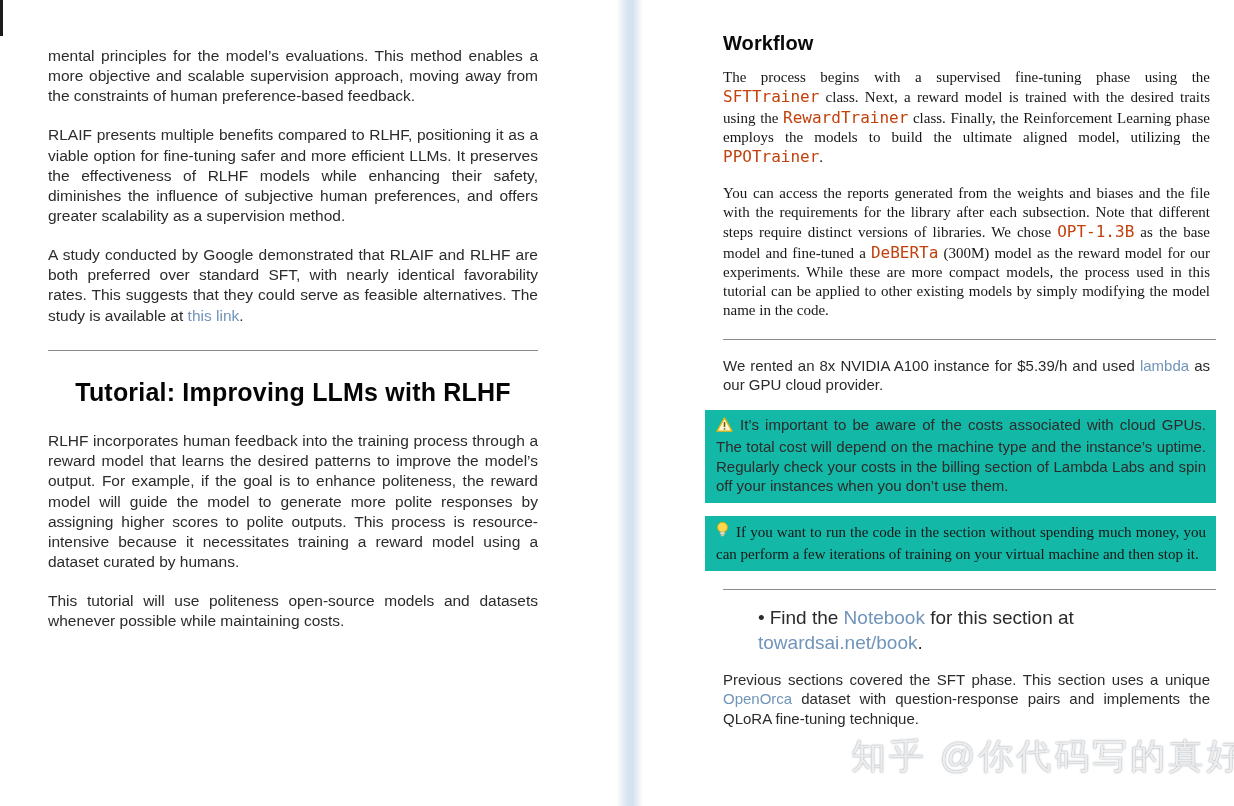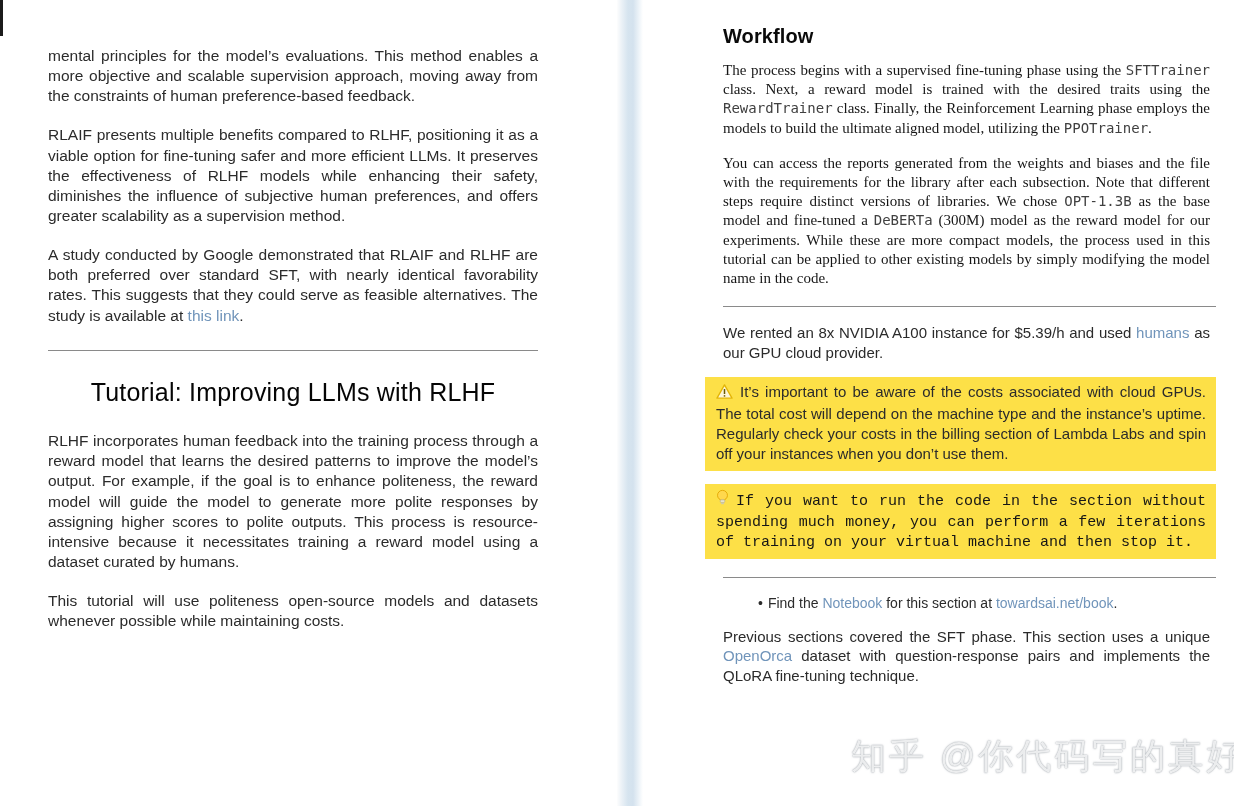--- a/index.html
+++ b/index.html
@@ -11,46 +11,46 @@
 
   .page { position: absolute; top: 0; height: 806px; background: #fff; }
   .page-left { left: 0; width: 617px; }
   .gutter {
     position: absolute; left: 617px; top: 0; width: 26px; height: 806px; z-index: 2;
     background: linear-gradient(90deg, #fdfdfd 0%, #e9f0f6 20%, #d6e4ef 42%, #d4e2ee 62%, #eef4f9 85%, #ffffff 100%);
   }
   .page-right { left: 643px; width: 591px; }
 
   .col-left { box-sizing: border-box; padding: 46px 0 0 48px; width: 538px; }
-  .col-right { box-sizing: border-box; padding: 25px 0 0 80px; width: 571px; }
+  .col-right { box-sizing: border-box; padding: 32px 0 0 80px; width: 571px; }
 
   
   .lp { width: 490px; font-size: 15.5px; line-height: 1.3; color: #2b2b2b;
         text-align: justify; margin: 0 0 19px 0; }
   .rule-l { border: none; border-top: 1px solid #8a8a8a; width: 490px; margin: 24px 0 0 0; }
   .chapter-title { width: 490px; margin: 26px 0 24px 0; font-size: 25px; line-height: 1.22;
-        font-weight: normal; color: #050505; text-align: center; letter-spacing: 0.2px; }
+        font-weight: bold; color: #050505; text-align: center; letter-spacing: 0.2px; }
 
   
   .rp-serif { width: 487px; font-family: "Liberation Serif", serif; font-size: 15px; line-height: 1.28;
         color: #161616; text-align: justify; margin: 0 0 16px 0; }
   .rp-sans { width: 487px; font-size: 15px; line-height: 1.3; color: #2b2b2b;
         text-align: justify; margin: 0 0 15px 0; }
   .h2 { font-size: 20px; font-weight: bold; color: #0a0a0a; margin: 0 0 13px 0; letter-spacing: 0.1px; }
   .rule-r { border: none; border-top: 1px solid #8a8a8a; width: 493px; margin: 18px 0 16px 0; }
 
-  .mono { font-family: "DejaVu Sans Mono", monospace; font-size: 14px; color: #404040; }
+  .mono { font-family: "DejaVu Sans Mono", monospace; font-size: 16px; color: #c2410c; }
 
   .note { box-sizing: border-box; width: 511px; margin: 4px 0 13px -18px; padding: 5px 10px 7px 11px;
-        background: #fde047; text-align: justify; }
+        background: #14b8a6; text-align: justify; }
   .note.sans { font-family: "Liberation Sans", sans-serif; font-size: 15px; line-height: 1.33; color: #2b2b2b; }
-  .note.serif { font-family: Liberation Mono, monospace; font-size: 15px; line-height: 1.3; color: #161616; }
+  .note.serif { font-family: Liberation Serif, serif; font-size: 15px; line-height: 1.3; color: #161616; }
   .note-icon { display: inline-block; vertical-align: -2px; margin-right: 7px; }
 
-  .bullet-line { width: 450px; margin: 0 0 14px 35px; font-size: 14px; line-height: 1.3; color: #2b2b2b; }
+  .bullet-line { width: 450px; margin: 0 0 14px 35px; font-size: 19px; line-height: 1.3; color: #2b2b2b; }
   .bullet-marker { margin-right: 5px; }
 
   a.lnk, .lnk { color: #7094ba; text-decoration: none; cursor: pointer; }
 
   .watermark {
     position: absolute; left: 851px; top: 733px; z-index: 6;
     font-size: 35px; letter-spacing: 3px; white-space: nowrap;
     color: rgba(255, 255, 255, 0.82);
     text-shadow: 0 0 2px rgba(100, 110, 120, 0.55), 0 0 1px rgba(100, 110, 120, 0.45);
     pointer-events: none;
@@ -78,21 +78,21 @@
 <div class="page page-right">
   <div class="col-right">
     <h2 class="h2">Workflow</h2>
 
     <p class="rp-serif"><span>The process begins with a supervised fine-tuning phase using the </span><span class="mono">SFTTrainer</span><span> class. Next, a reward model is trained with the desired traits using the </span><span class="mono">RewardTrainer</span><span> class. Finally, the Reinforcement Learning phase employs the models to build the ultimate aligned model, utilizing the </span><span class="mono">PPOTrainer</span><span>.</span></p>
 
     <p class="rp-serif"><span>You can access the reports generated from the weights and biases and the file with the requirements for the library after each subsection. Note that different steps require distinct versions of libraries. We chose </span><span class="mono">OPT-1.3B</span><span> as the base model and fine-tuned a </span><span class="mono">DeBERTa</span><span> (300M) model as the reward model for our experiments. While these are more compact models, the process used in this tutorial can be applied to other existing models by simply modifying the model name in the code.</span></p>
 
     <hr class="rule-r">
 
-    <p class="rp-sans"><span>We rented an 8x NVIDIA A100 instance for $5.39/h and used </span><a class="lnk">humans</a><span> as our GPU cloud provider.</span></p>
+    <p class="rp-sans"><span>We rented an 8x NVIDIA A100 instance for $5.39/h and used </span><a class="lnk">lambda</a><span> as our GPU cloud provider.</span></p>
 
     <div class="note sans"><span class="note-icon"><svg width="17" height="15" viewBox="0 0 20 18">
             <path d="M10 1 L19 17 L1 17 Z" fill="#fdf6d8" stroke="#e3b505" stroke-width="1.6" stroke-linejoin="round"></path>
             <rect x="9.1" y="6" width="1.8" height="6" fill="#6b5900"></rect>
             <rect x="9.1" y="13.4" width="1.8" height="1.8" fill="#6b5900"></rect>
           </svg></span><span>It’s important to be aware of the costs associated with cloud GPUs. The total cost will depend on the machine type and the instance’s uptime. Regularly check your costs in the billing section of Lambda Labs and spin off your instances when you don’t use them.</span></div>
 
     <div class="note serif"><span class="note-icon"><svg width="13" height="18" viewBox="0 0 14 20">
             <circle cx="7" cy="7" r="5.5" fill="#ffd84d" stroke="#e3a600" stroke-width="1"></circle>
             <rect x="4.5" y="12" width="5" height="3" rx="1" fill="#e8e2c8" stroke="#b9b294" stroke-width="0.8"></rect>

